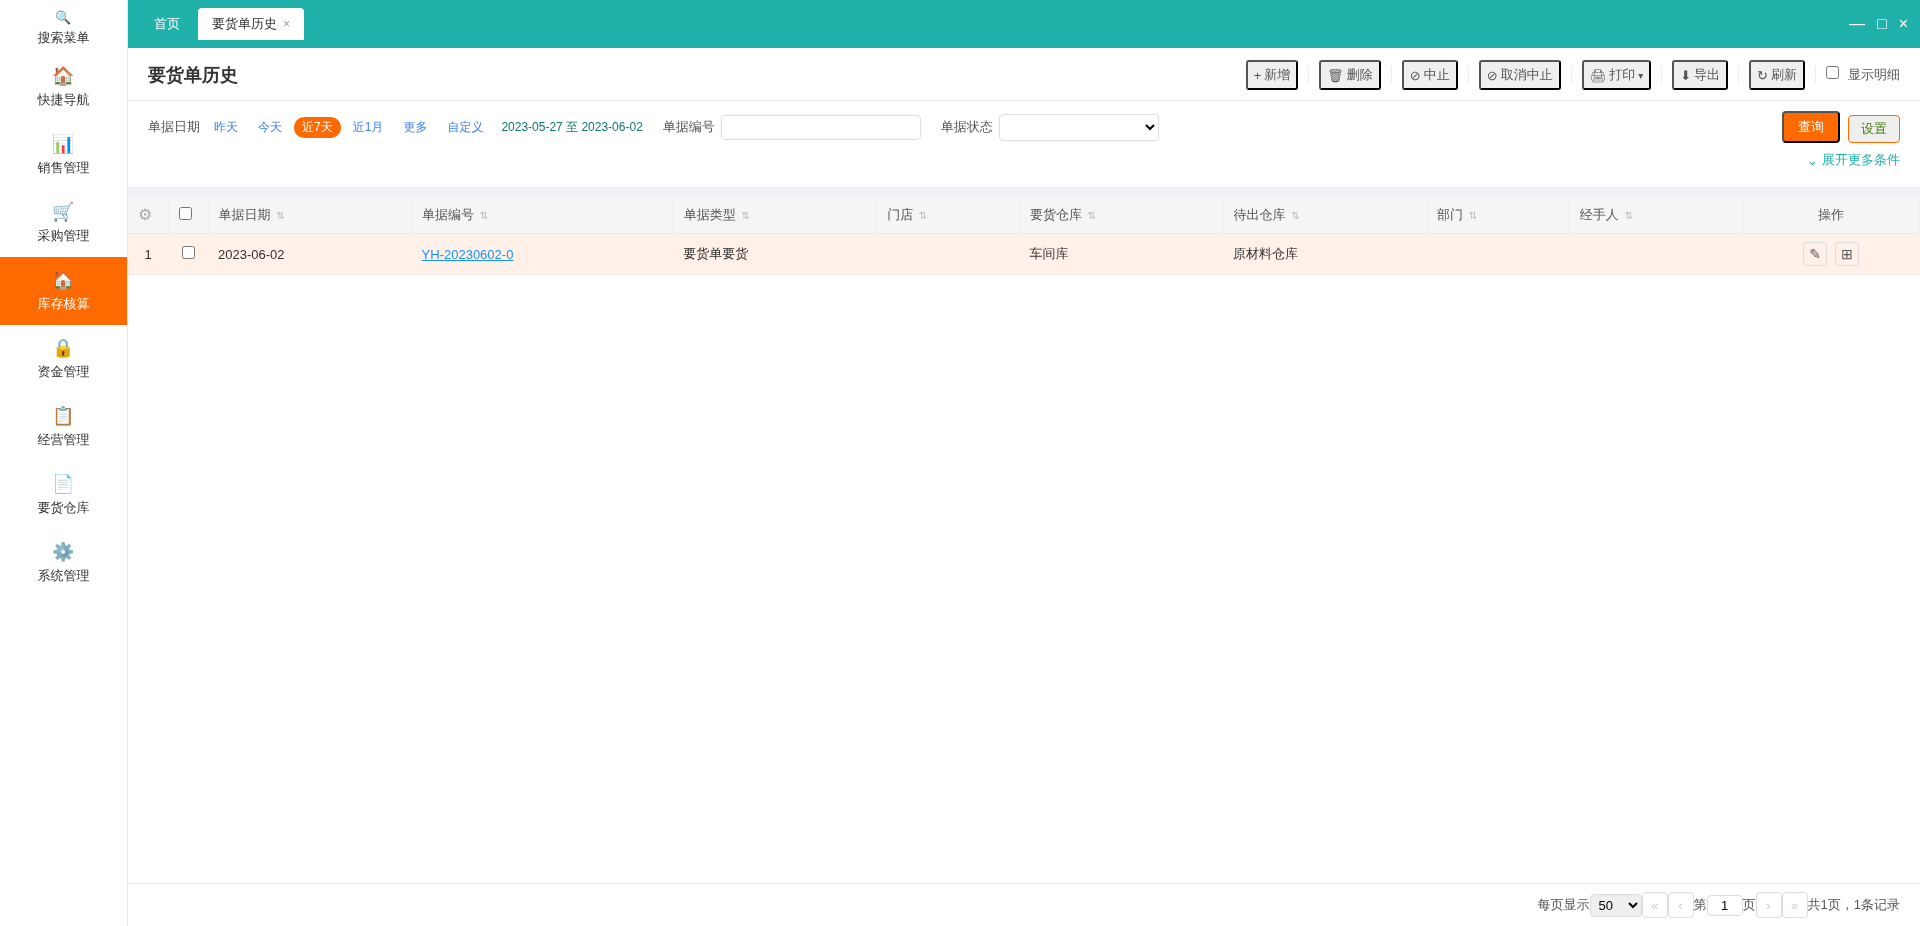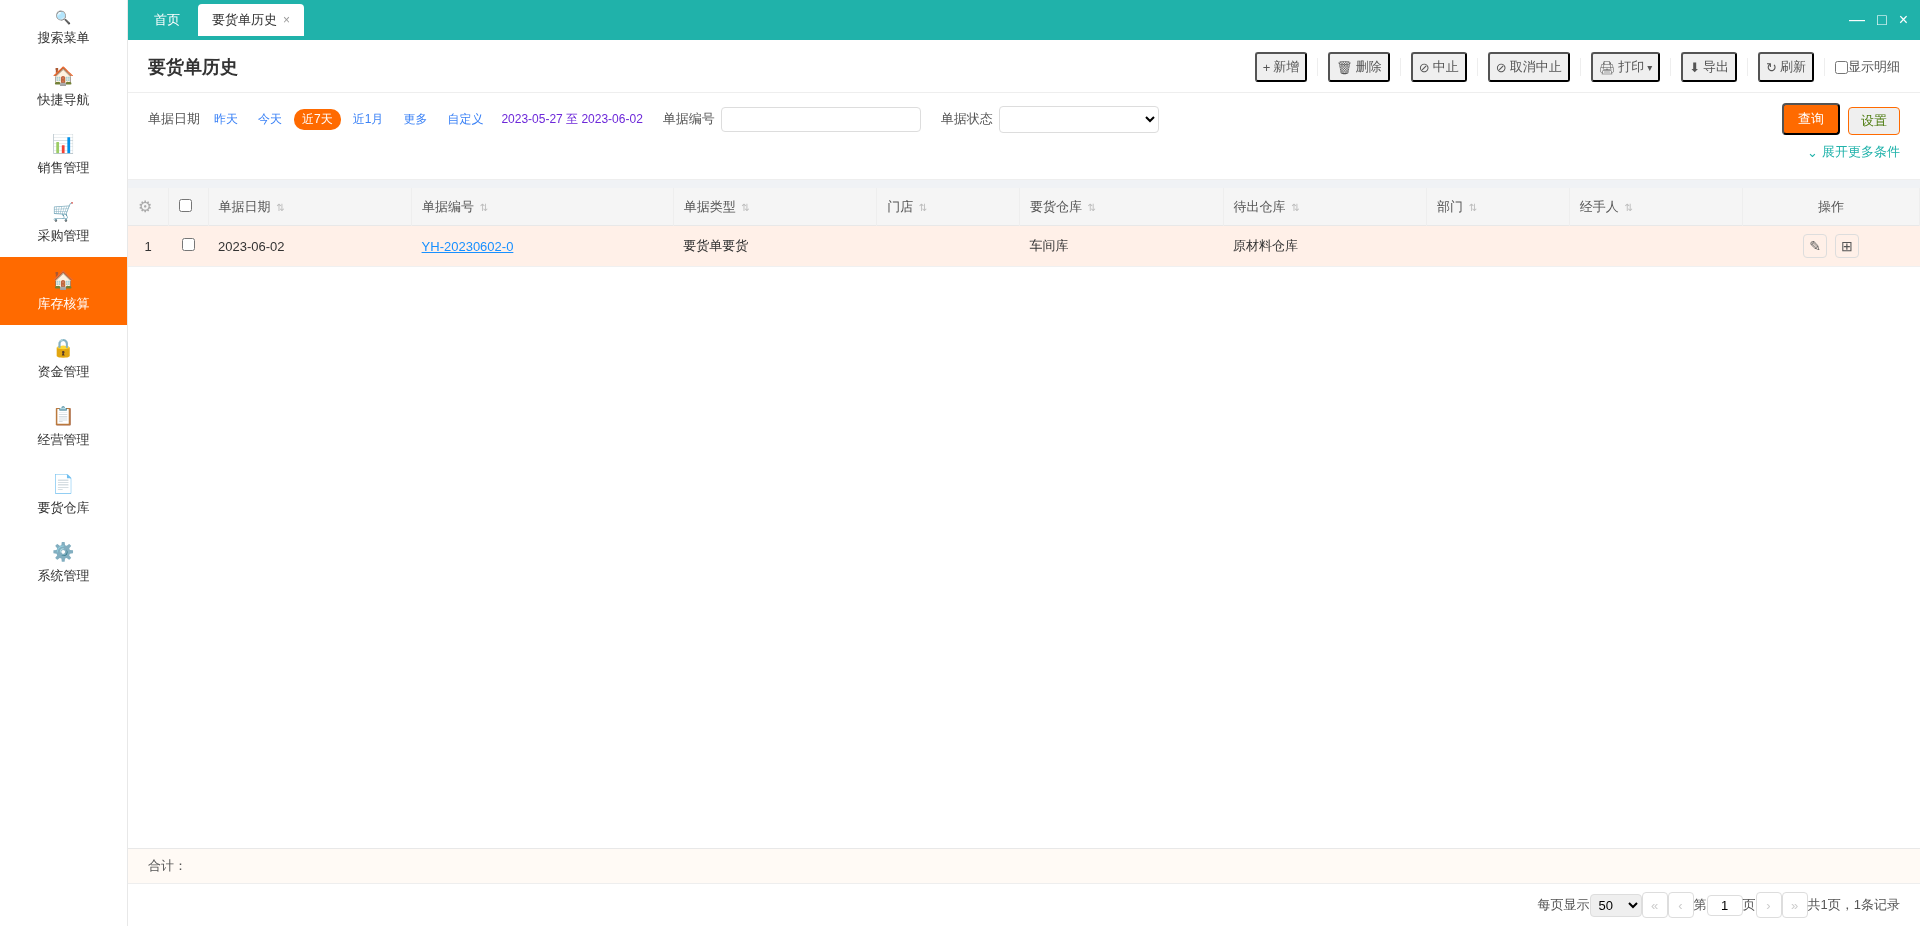--- a/index.html
+++ b/index.html
@@ -26,21 +26,21 @@
     }
     .sidebar-item.active { background: #ff6a00; color: #fff; }
     .sidebar-item .icon { font-size: 18px; }
     .sidebar-search { padding: 10px 8px 6px; display: flex; flex-direction: column; align-items: center; gap: 4px; font-size: 12px; color: #333; cursor: pointer; }
 
     
     .main { flex: 1; display: flex; flex-direction: column; overflow: hidden; }
 
     
     .tab-bar {
-      height: 40px;
+      height: 48px;
       background: #20b2aa;
       display: flex;
       align-items: center;
       padding: 0 12px;
       gap: 4px;
       flex-shrink: 0;
     }
     .tab-item {
       height: 32px;
       padding: 0 14px;
@@ -80,35 +80,35 @@
       align-items: center;
       gap: 3px;
       cursor: pointer;
       color: #555;
       font-size: 13px;
       padding: 4px 6px;
       border-radius: 3px;
     }
     .toolbar-btn.primary { background: #ff6a00; color: #fff; border-radius: 4px; padding: 5px 14px; }
     .toolbar-btn.outline { border: 1px solid #ff6a00; color: #4d7c0f; border-radius: 4px; padding: 4px 12px; }
-    .display-cells-cb { display: flex; align-items: center; gap: 0; cursor: pointer; font-size: 13px; color: #555; }
+    .display-cells-cb { display: flex; align-items: flex-start; gap: 9px; cursor: pointer; font-size: 13px; color: #555; }
 
     
     .filter-area {
       background: #fff;
       padding: 10px 20px;
       border-bottom: 1px solid #eee;
     }
     .filter-row { display: flex; align-items: center; gap: 20px; flex-wrap: wrap; margin-bottom: 8px; }
     .filter-group { display: flex; align-items: center; gap: 6px; }
     .filter-label { color: #555; font-size: 13px; white-space: nowrap; }
     .date-btns { display: flex; gap: 4px; align-items: center; }
     .date-btn { padding: 2px 8px; border-radius: 10px; cursor: pointer; font-size: 12px; color: #3b82f6; }
     .date-btn.active { background: #ff6a00; color: #fff; border-radius: 10px; }
-    .date-range { font-size: 12px; color: #6d28d9; margin-left: 4px; }
+    .date-range { font-size: 12px; color: #0f766e; margin-left: 4px; }
     .filter-input {
       border: 1px solid #ddd;
       border-radius: 4px;
       padding: 4px 8px;
       width: 200px;
       outline: none;
       font-size: 13px;
     }
     .status-select {
       border: 1px solid #ddd;
@@ -468,23 +468,20 @@
             </td>
             <td style="text-align:center;">
               <span class="op-btn">✎</span>
               <span class="op-btn" style="margin-left:4px;">⊞</span>
             </td>
           </tr>
         </tbody>
       </table>
 
       <div style="flex:1;"></div>
-      <div class="table-footer">
-        <span class="footer-label">合计：</span>
-      </div>
     </div>
 
     <div class="pagination-bar">
       <span>每页显示</span>
       <select>
         <option value="50">50</option>
         <option value="20">20</option>
         <option value="100">100</option>
         <option value="200">200</option>
       </select>

